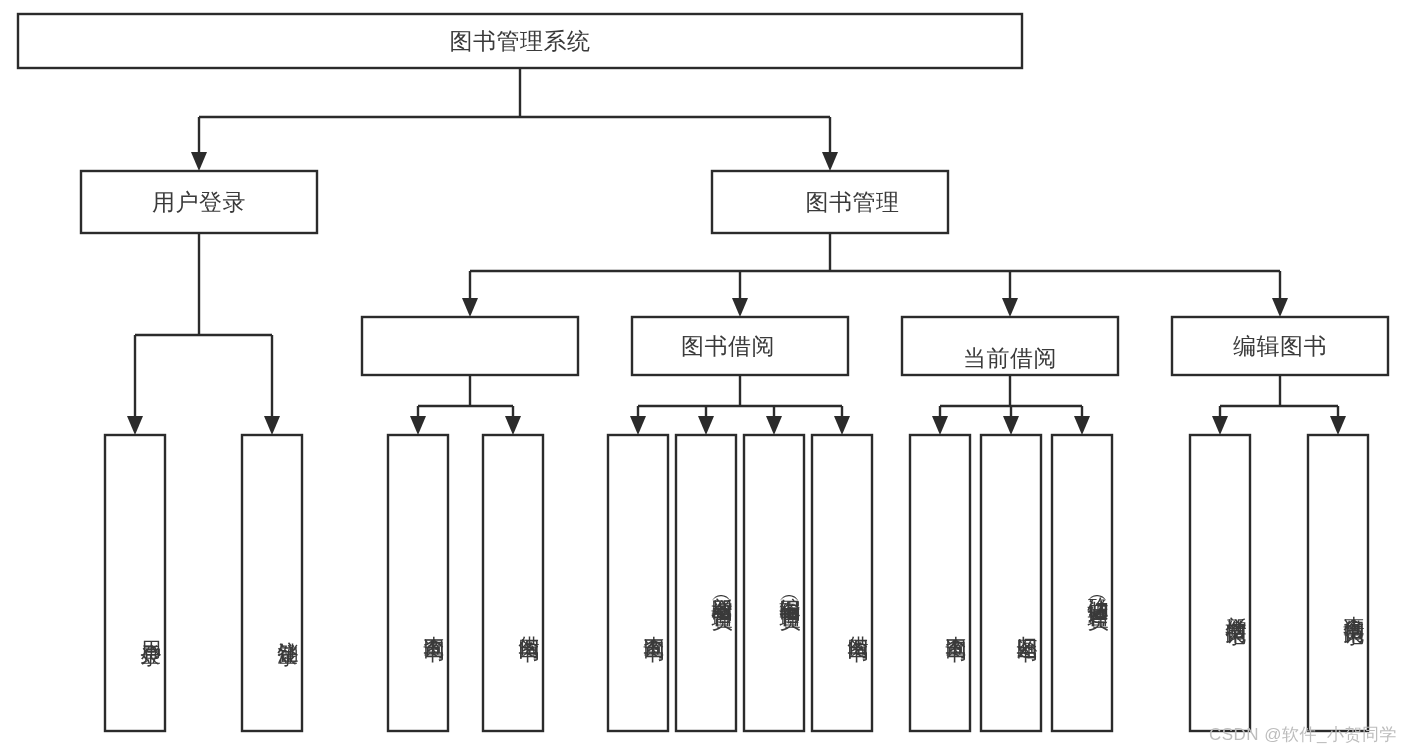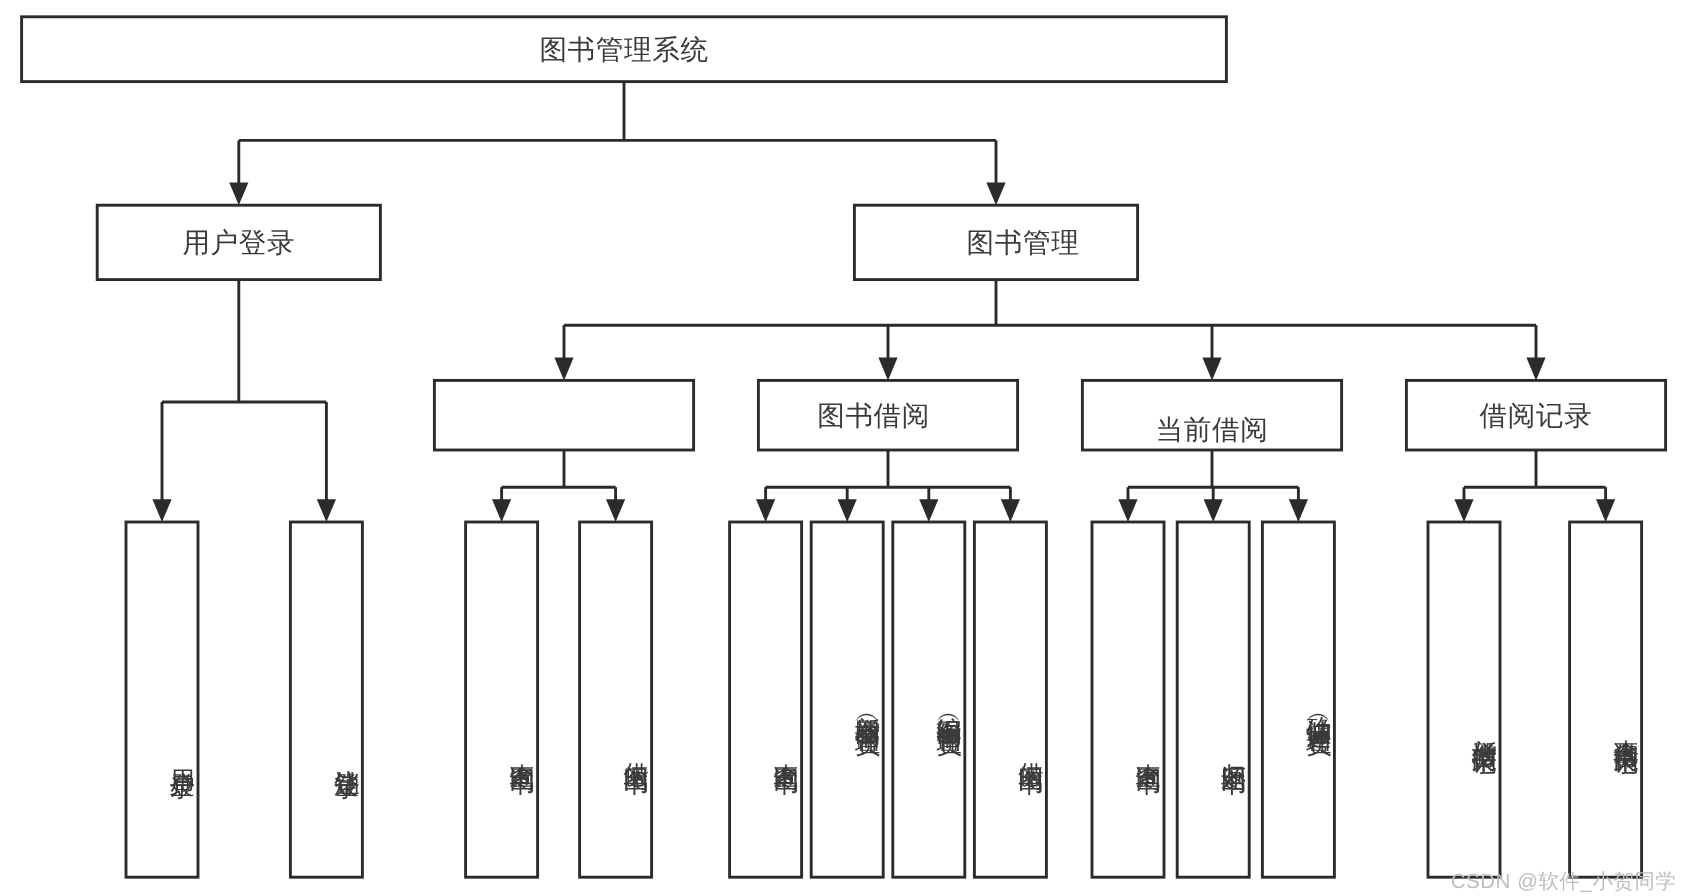--- a/index.html
+++ b/index.html
@@ -168,21 +168,21 @@
     <polygon class="arrow-head" points="1330,416 1346,416 1338,435"></polygon>
   </svg>
 
   <div class="node-label horiz" style="left:18px; top:14px; width:1004px; height:54px;">图书管理系统</div>
 
   <div class="node-label horiz" style="left:81px; top:171px; width:236px; height:62px;">用户登录</div>
   <div class="node-label horiz" style="left:712px; top:171px; width:281px; height:62px;">图书管理</div>
 
   <div class="node-label horiz" style="left:632px; top:317px; width:192px; height:58px;">图书借阅</div>
   <div class="node-label horiz" style="left:902px; top:317px; width:216px; height:58px;margin-top:12px;">当前借阅</div>
-  <div class="node-label horiz" style="left:1172px; top:317px; width:216px; height:58px;">借阅记录</div>
+  <div class="node-label horiz" style="left:1172px; top:317px; width:216px; height:58px;">编辑图书</div>
 
   <div class="node-label vert" style="left:105px; top:519px; width:60px; height:212px;">用户登录</div>
   <div class="node-label vert" style="left:242px; top:519px; width:60px; height:212px;">注销登录</div>
 
   <div class="node-label vert" style="left:388px; top:509px; width:60px; height:222px;">查询图书</div>
   <div class="node-label vert" style="left:483px; top:509px; width:60px; height:222px;">借阅图书</div>
 
   <div class="node-label vert" style="left:608px; top:509px; width:60px; height:222px;">查询图书</div>
   <div class="node-label vert" style="left:676px; top:441px; width:60px; height:290px;">新增图书（管理员）</div>
   <div class="node-label vert" style="left:744px; top:441px; width:60px; height:290px;">编辑图书（管理员）</div>

